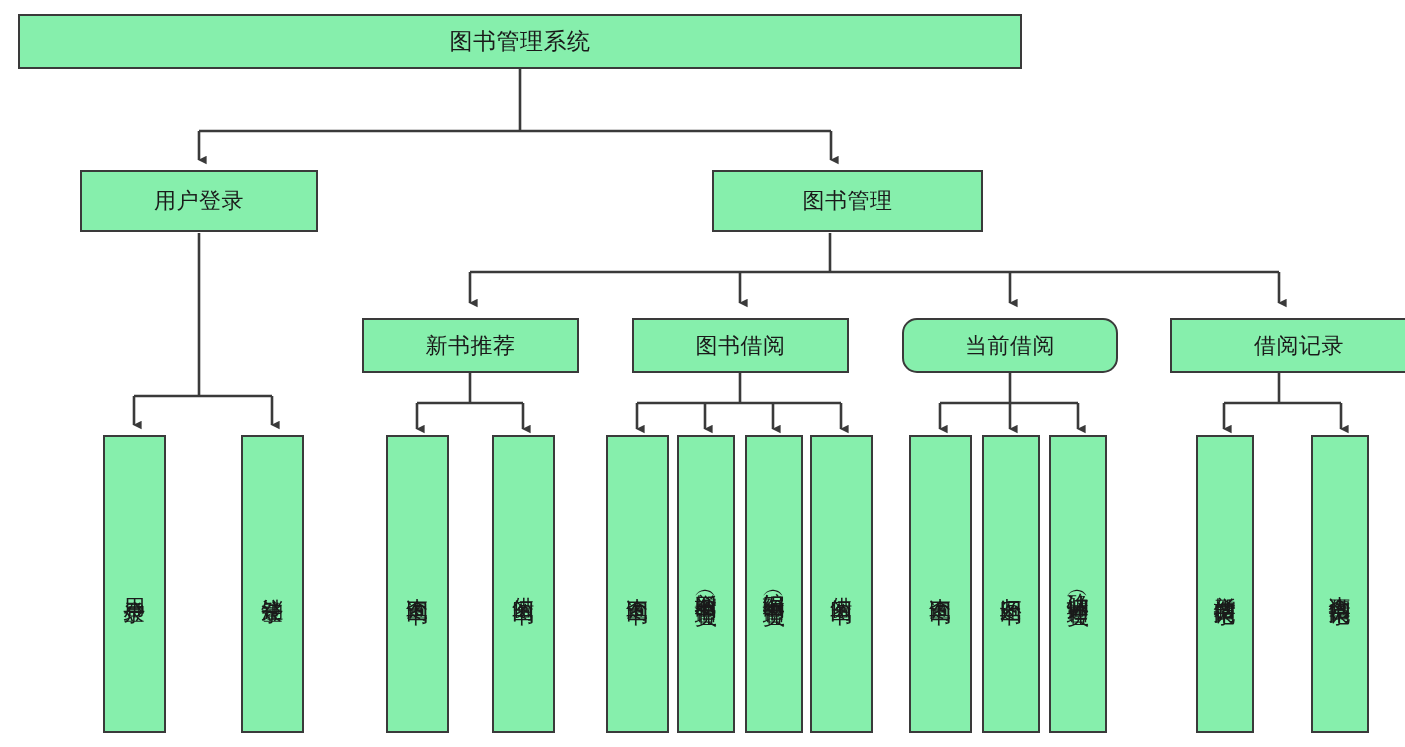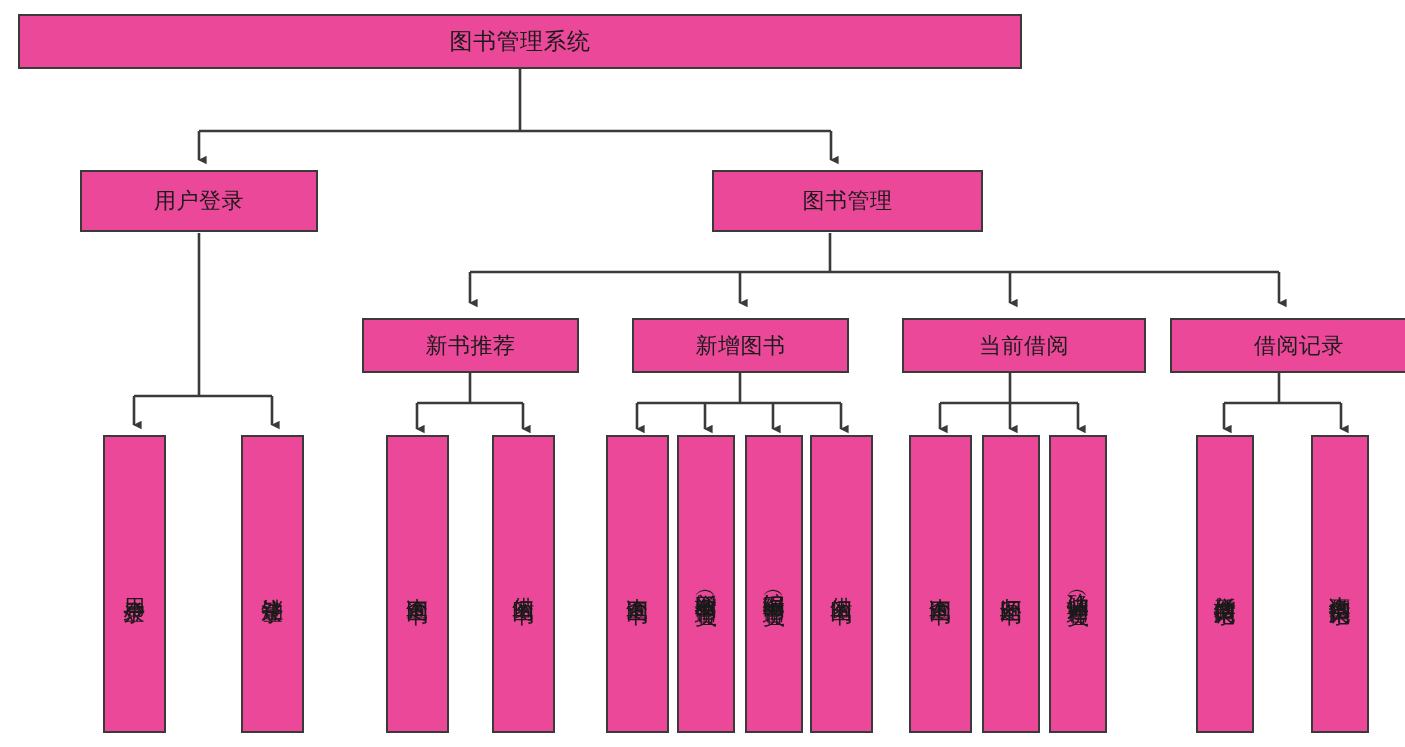--- a/index.html
+++ b/index.html
@@ -14,21 +14,21 @@
     position: relative;
     width: 1405px;
     height: 747px;
     background: #ffffff;
     overflow: hidden;
   }
   .node {
     position: absolute;
     box-sizing: border-box;
     border: 2px solid #3a3a3a;
-    background: #ec4899;
+    background: #86efac;
     display: flex;
     align-items: center;
     justify-content: center;
     color: #1a1a1a;
     text-align: center;
     line-height: 1.25;
   }
   .node.horiz {
     font-size: 22px;
     letter-spacing: 0.5px;
@@ -115,22 +115,22 @@
       <path d="M1341,403 L1341,429" marker-end="url(#arrow)"></path>
     </g>
   </svg>
 
   <div class="node horiz root" style="left:18px; top:14px; width:1004px; height:55px;">图书管理系统</div>
 
   <div class="node horiz" style="left:80px; top:170px; width:238px; height:62px;">用户登录</div>
   <div class="node horiz" style="left:712px; top:170px; width:271px; height:62px;">图书管理</div>
 
   <div class="node horiz" style="left:362px; top:318px; width:217px; height:55px;">新书推荐</div>
-  <div class="node horiz" style="left:632px; top:318px; width:217px; height:55px;">新增图书</div>
-  <div class="node horiz" style="left:902px; top:318px; width:244px; height:55px;">当前借阅</div>
+  <div class="node horiz" style="left:632px; top:318px; width:217px; height:55px;">图书借阅</div>
+  <div class="node horiz" style="left:902px; top:318px; width:216px; height:55px;border-radius:15px;">当前借阅</div>
   <div class="node horiz" style="left:1170px; top:318px; width:238px; height:55px;padding-left:20px;">借阅记录</div>
 
   <div class="node vert" style="left:103px; top:435px; width:63px; height:298px;">用户登录</div>
   <div class="node vert" style="left:241px; top:435px; width:63px; height:298px;">注销登录</div>
 
   <div class="node vert" style="left:386px; top:435px; width:63px; height:298px;">查询图书</div>
   <div class="node vert" style="left:492px; top:435px; width:63px; height:298px;">借阅图书</div>
 
   <div class="node vert" style="left:606px; top:435px; width:63px; height:298px;">查询图书</div>
   <div class="node vert" style="left:677px; top:435px; width:58px; height:298px;">新增图书（管理员）</div>

